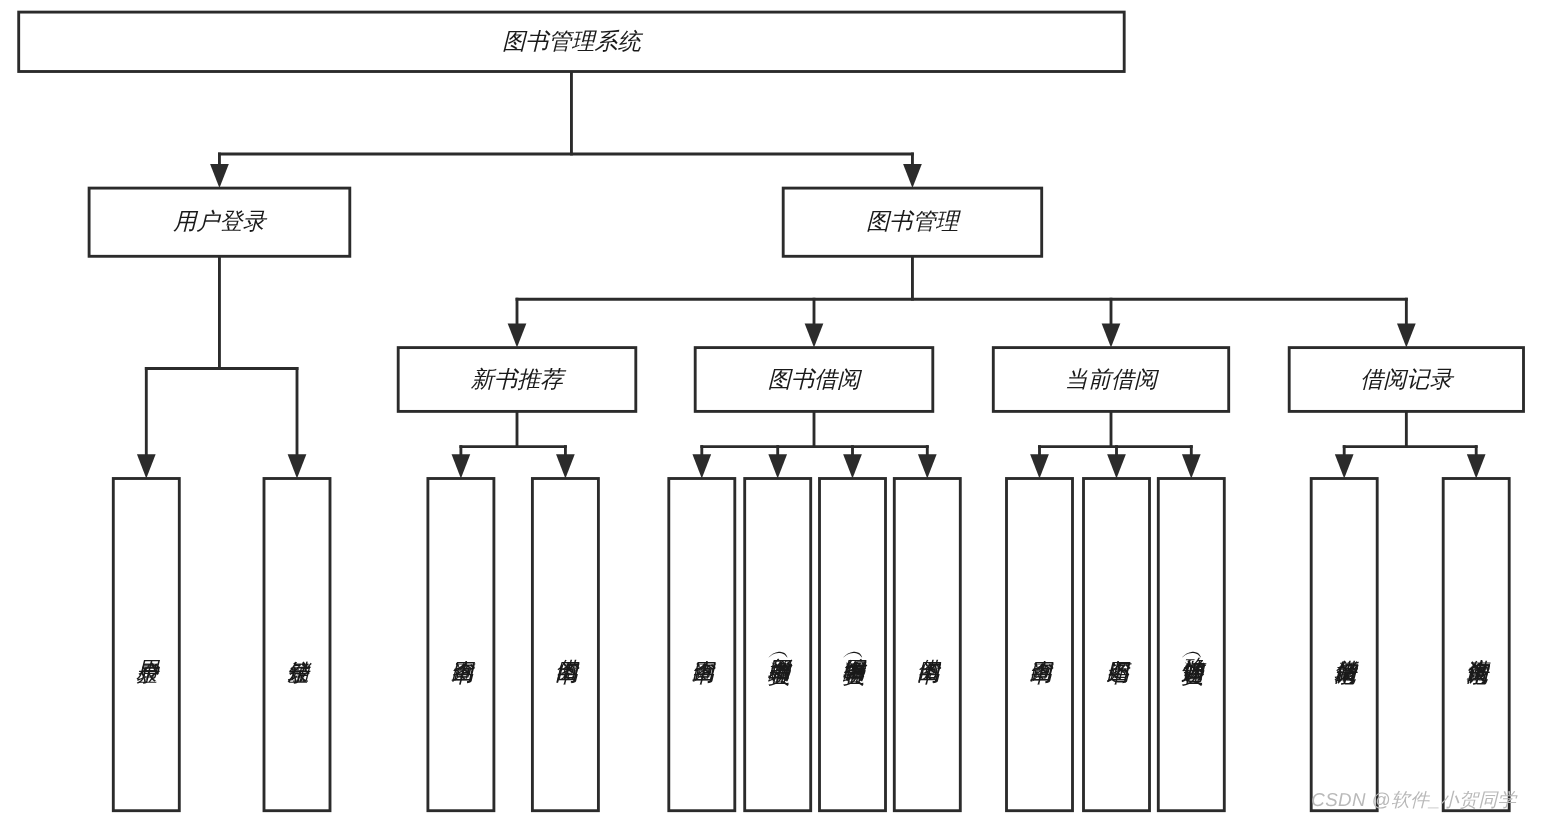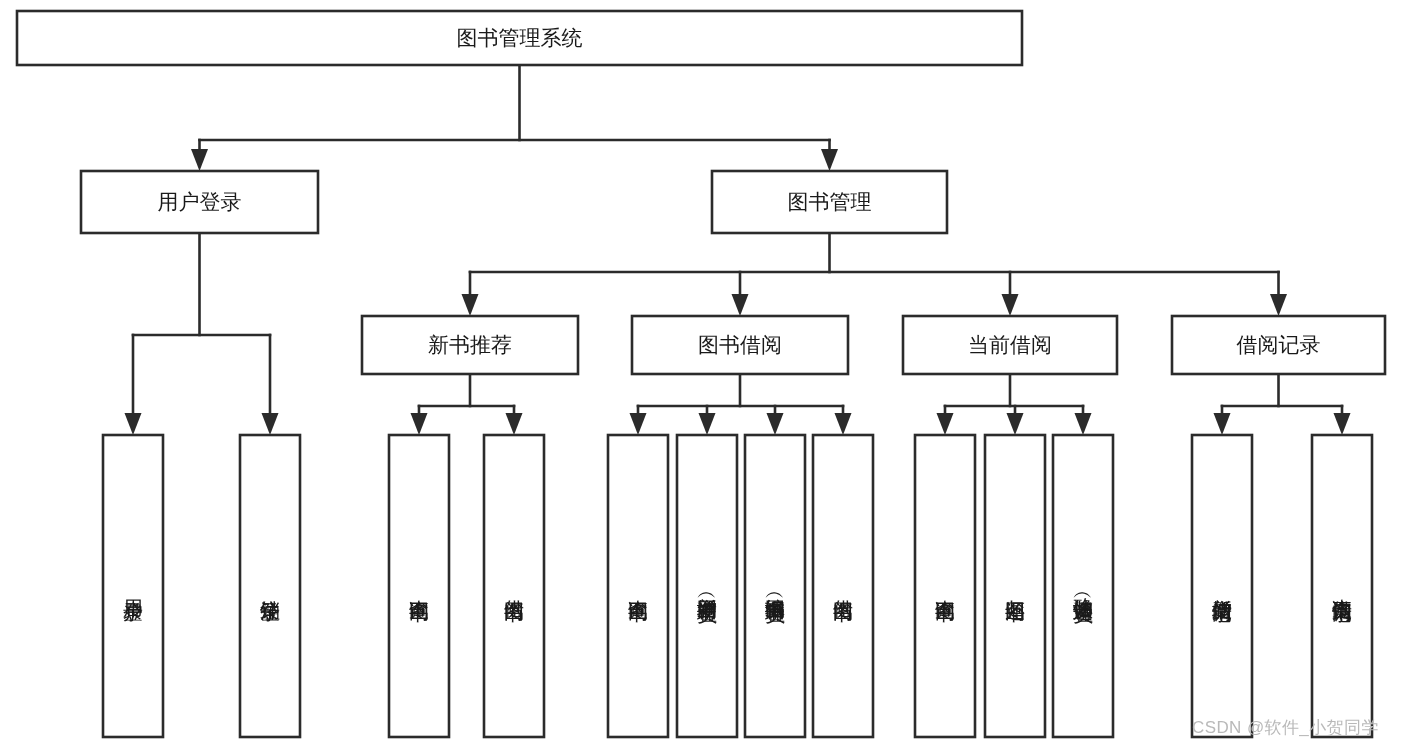--- a/index.html
+++ b/index.html
@@ -13,20 +13,21 @@
     height: 747px;
     font-family: "Liberation Sans", "DejaVu Sans", sans-serif;
     overflow: hidden;
     position: relative;
   }
   #diagram-root {
     position: relative;
     width: 1405px;
     height: 535px;
     background: #ffffff;
+    font-style: italic;
   }
   svg#diagram-svg {
     position: absolute;
     left: 0;
     top: 0;
     width: 1405px;
     height: 747px;
     display: block;
   }
   .node-rect {

